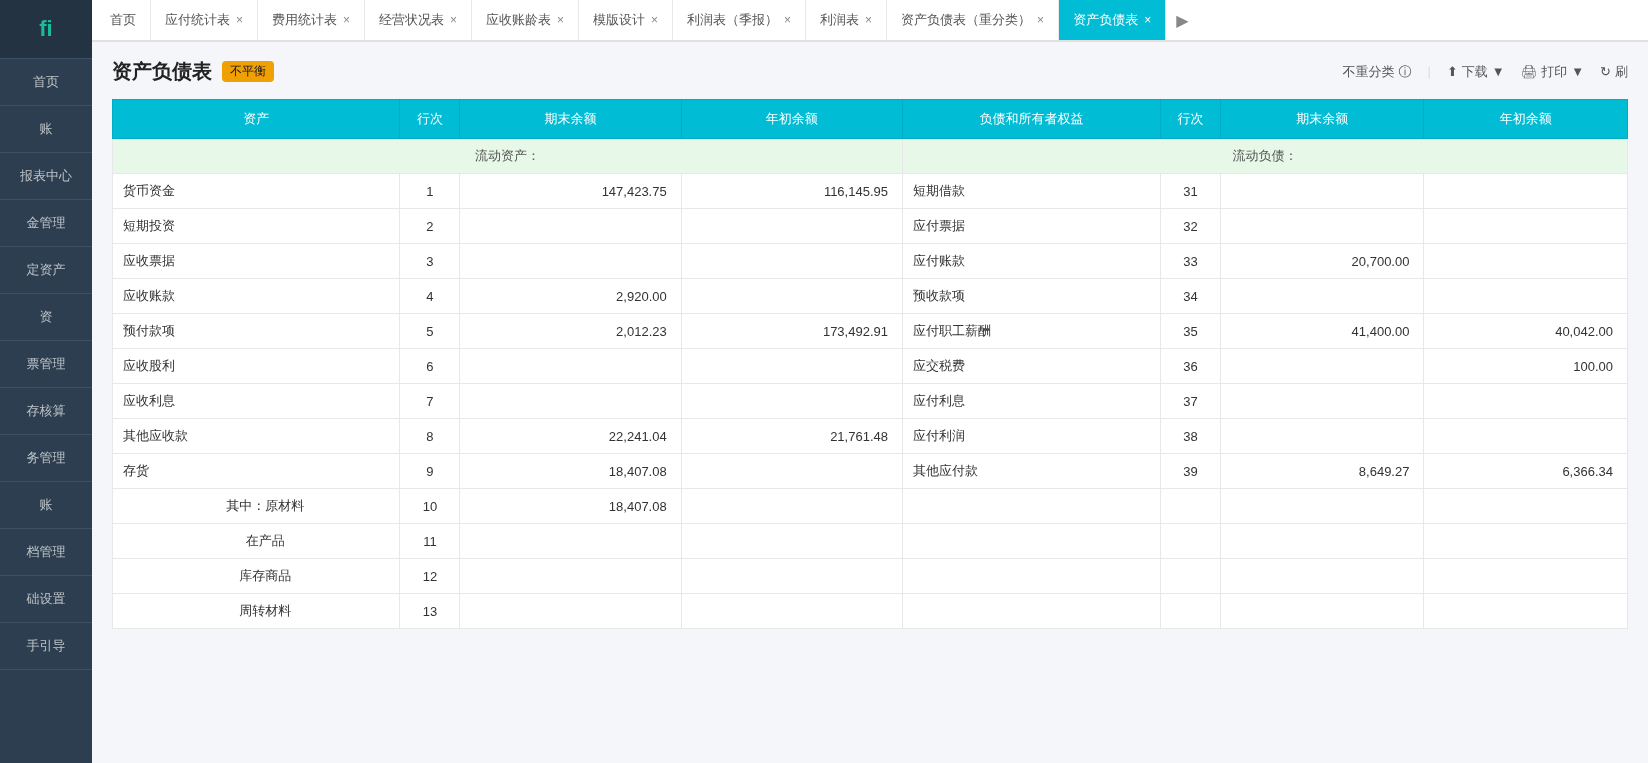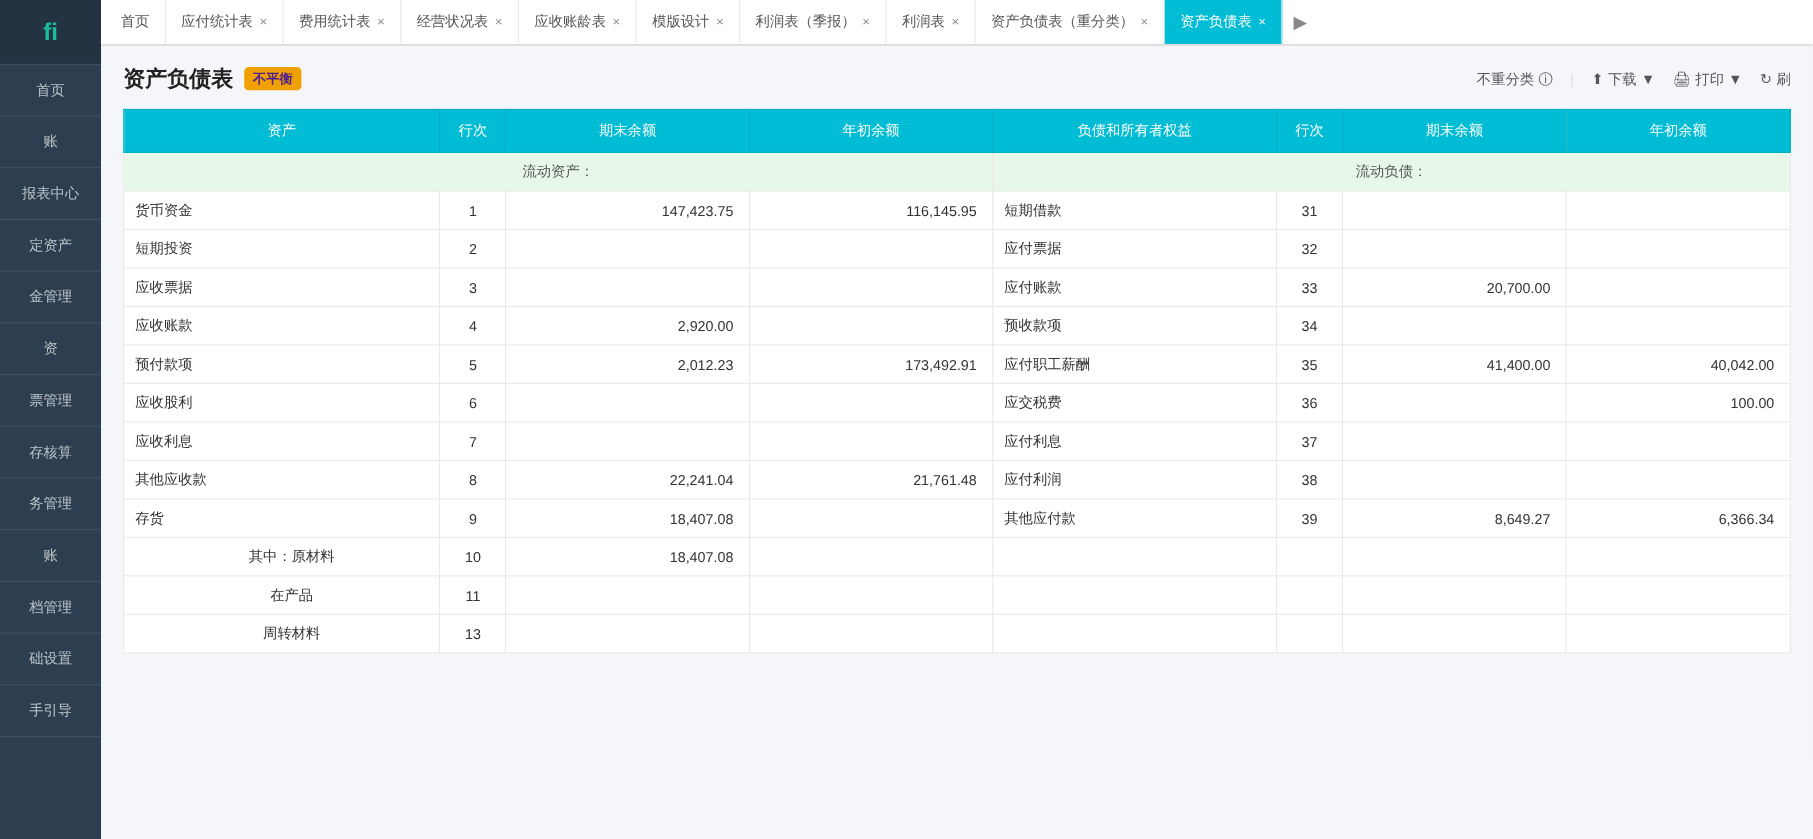--- a/index.html
+++ b/index.html
@@ -106,25 +106,24 @@
       align-items: center;
       gap: 10px;
     }
     .page-title {
       font-size: 20px;
       font-weight: bold;
       color: #222;
     }
     .badge-unbalanced {
       background: #f0a000;
-      color: #4c1d95;
+      color: #0f172a;
       font-size: 12px;
       padding: 2px 8px;
       border-radius: 4px;
-      font-weight: bold;
     }
     .toolbar-right {
       display: flex;
       align-items: center;
       gap: 16px;
       font-size: 13px;
       color: #555;
       text-align: center;
     }
     .toolbar-right .toolbar-item {
@@ -170,22 +169,22 @@
     .indent { padding-left: 28px !important; text-align: center; }
   </style>
 </head>
 <body>
 
 <div class="sidebar">
   <div class="sidebar-logo">fi</div>
   <div class="sidebar-item">首页</div>
   <div class="sidebar-item">账</div>
   <div class="sidebar-item">报表中心</div>
+  <div class="sidebar-item">金管理</div>
   <div class="sidebar-item">定资产</div>
-  <div class="sidebar-item">金管理</div>
   <div class="sidebar-item">资</div>
   <div class="sidebar-item">票管理</div>
   <div class="sidebar-item">存核算</div>
   <div class="sidebar-item">务管理</div>
   <div class="sidebar-item">账</div>
   <div class="sidebar-item">档管理</div>
   <div class="sidebar-item">础设置</div>
   <div class="sidebar-item">手引导</div>
 </div>
 
@@ -384,20 +383,30 @@
     <td class="indent">在产品</td>
     <td class="row-num">11</td>
     <td class="num-cell"></td>
     <td class="num-cell"></td>
     <td class="left-align"></td>
     <td class="row-num"></td>
     <td class="num-cell"></td>
     <td class="num-cell"></td>
   </tr>
           <tr>
+    <td class="indent">库存商品</td>
+    <td class="row-num">12</td>
+    <td class="num-cell"></td>
+    <td class="num-cell"></td>
+    <td class="left-align"></td>
+    <td class="row-num"></td>
+    <td class="num-cell"></td>
+    <td class="num-cell"></td>
+  </tr>
+          <tr>
     <td class="indent">周转材料</td>
     <td class="row-num">13</td>
     <td class="num-cell"></td>
     <td class="num-cell"></td>
     <td class="left-align"></td>
     <td class="row-num"></td>
     <td class="num-cell"></td>
     <td class="num-cell"></td>
   </tr>
         </tbody>

